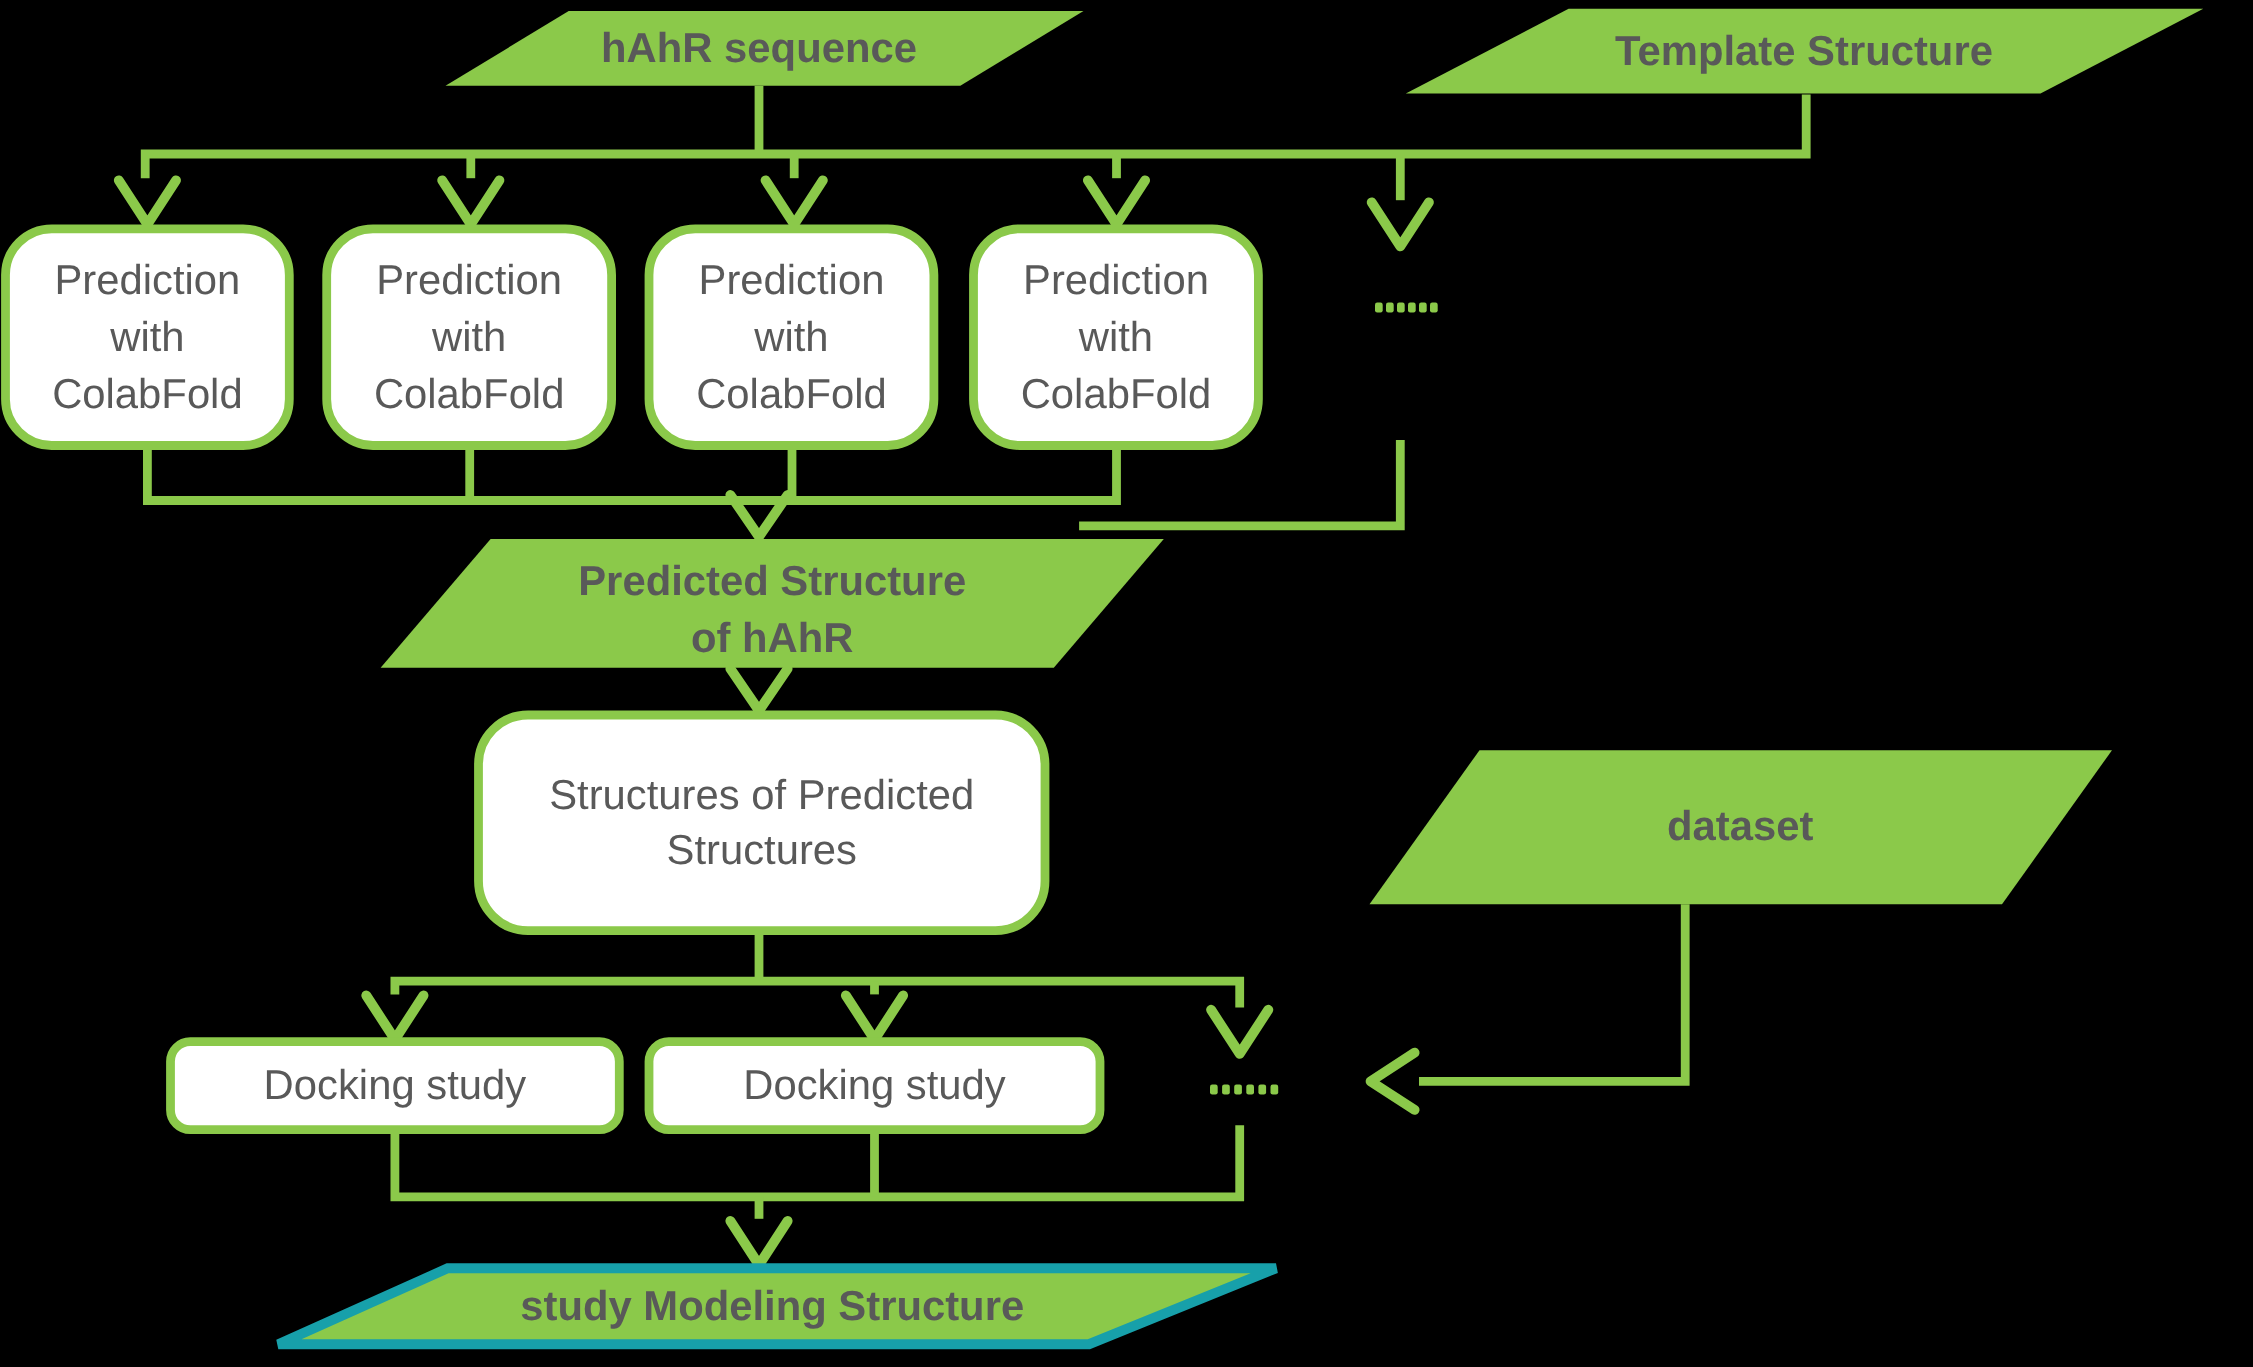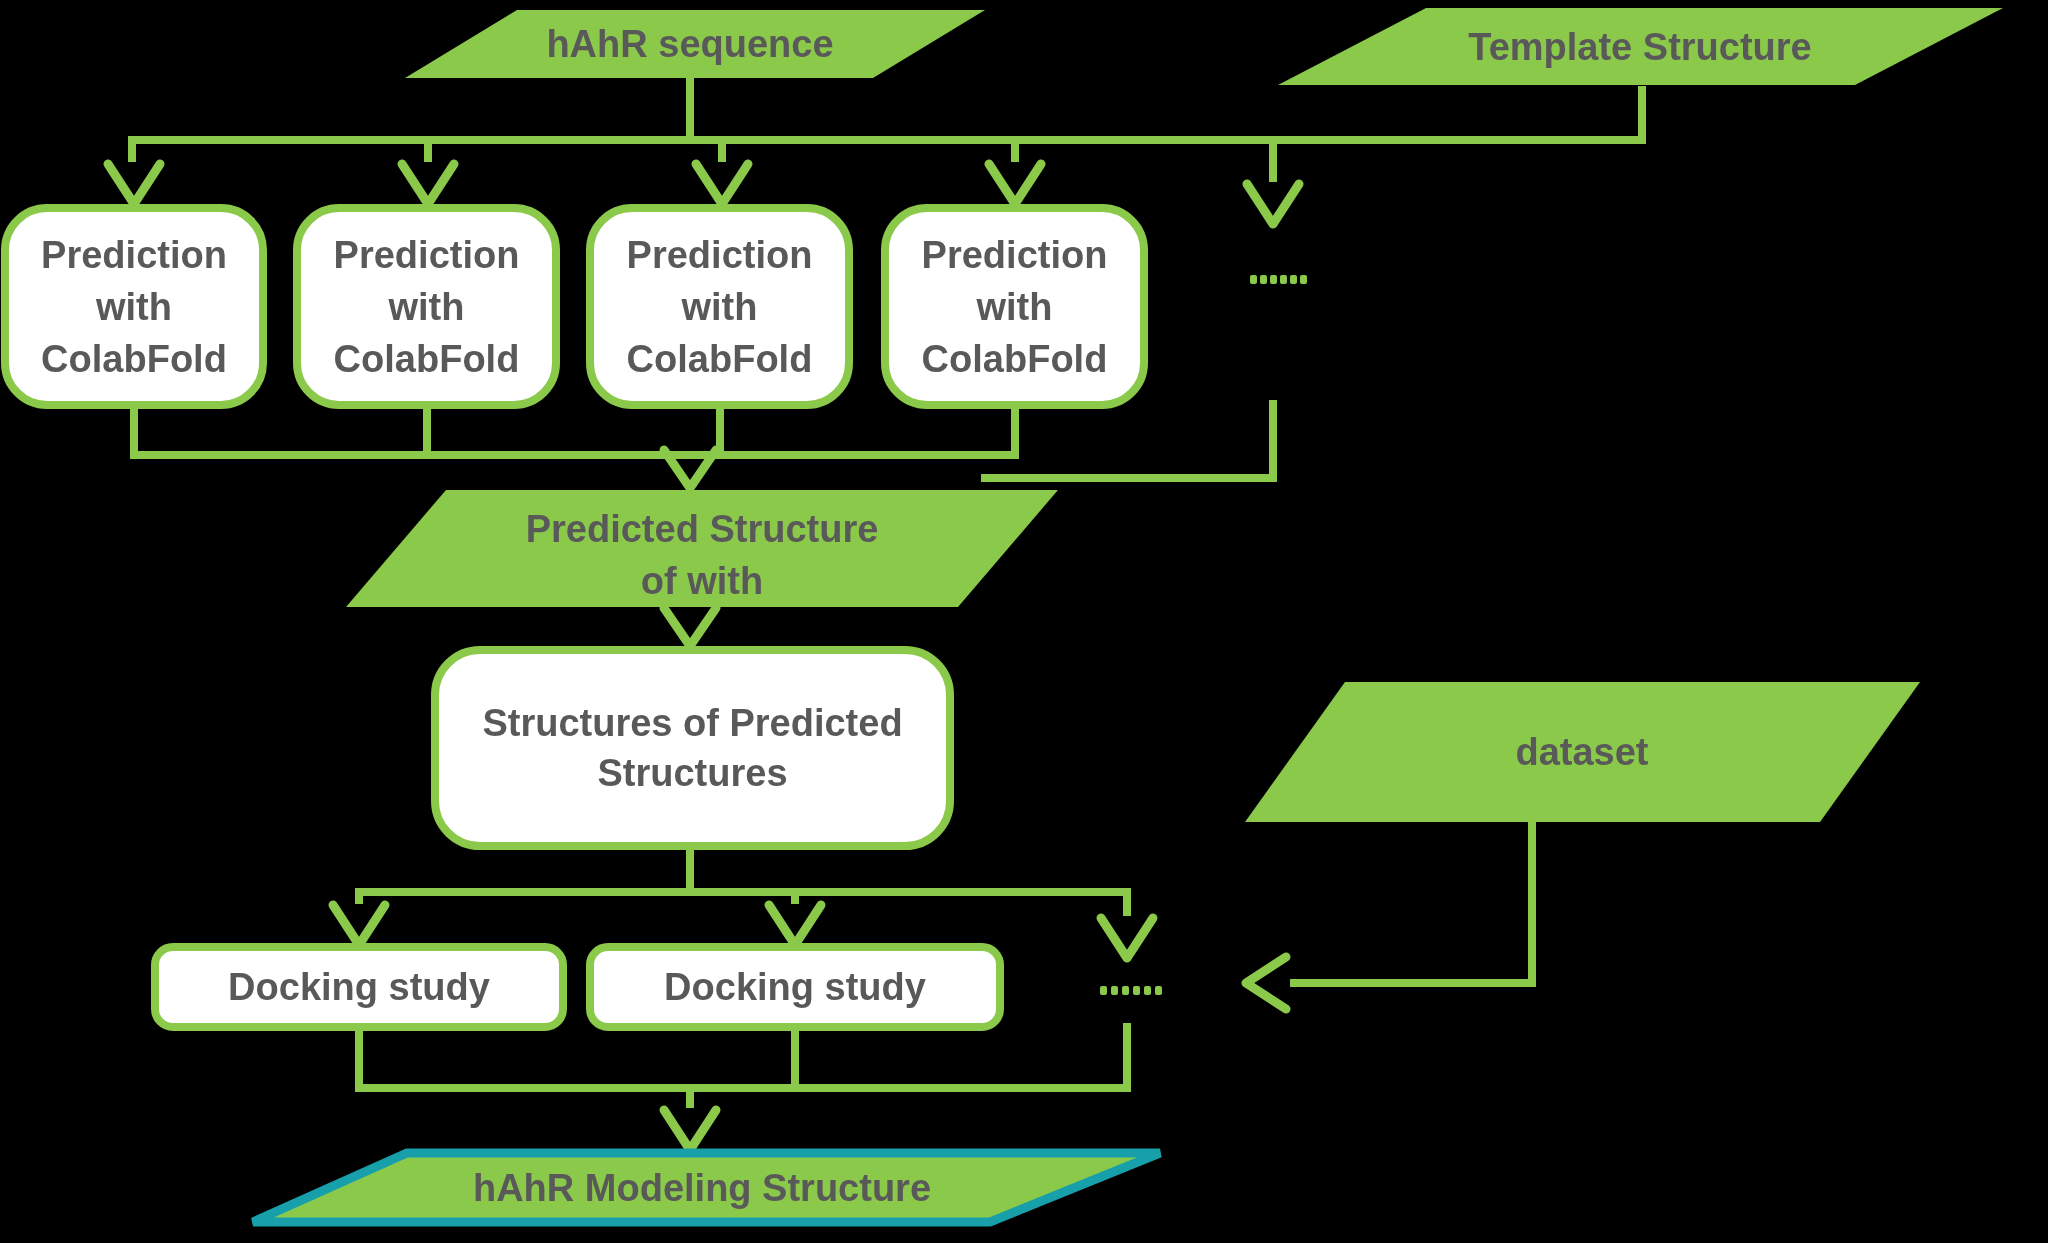--- a/index.html
+++ b/index.html
@@ -13,21 +13,20 @@
   .stage svg{position:absolute;left:0;top:0;}
   .lbl{
     position:absolute;
     display:flex;flex-direction:column;
     align-items:center;justify-content:center;
     text-align:center;
     color:#595959;
     font-size:38px;
     line-height:52px;
     pointer-events:none;
-    font-weight:bold;
   }
   .lbl.bold{font-weight:bold;}
   .lbl span{display:block;}
   .sel-lines{line-height:50px;}
 </style>
 </head>
 <body>
 
 <div class="stage">
 
@@ -135,36 +134,36 @@
     <span>ColabFold</span>
   </div>
   <div class="lbl" style="left:885px;top:208px;width:259px;height:197px;">
     <span>Prediction</span>
     <span>with</span>
     <span>ColabFold</span>
   </div>
 
   <div class="lbl bold" style="left:402px;top:490px;width:600px;height:130px;">
     <span>Predicted Structure</span>
-    <span>of with</span>
+    <span>of hAhR</span>
   </div>
 
   <div class="lbl sel-lines" style="left:435px;top:650px;width:515px;height:196px;">
     <span>Structures of Predicted</span>
     <span>Structures</span>
   </div>
 
   <div class="lbl" style="left:155px;top:947px;width:408px;height:80px;">
     <span>Docking study</span>
   </div>
   <div class="lbl" style="left:590px;top:947px;width:410px;height:80px;">
     <span>Docking study</span>
   </div>
 
   <div class="lbl bold" style="left:1282px;top:682px;width:600px;height:140px;">
     <span>dataset</span>
   </div>
 
   <div class="lbl bold" style="left:352px;top:1153px;width:700px;height:69px;">
-    <span>hAhR Modeling Structure</span>
+    <span>study Modeling Structure</span>
   </div>
 
 </div>
 
 </body></html>

